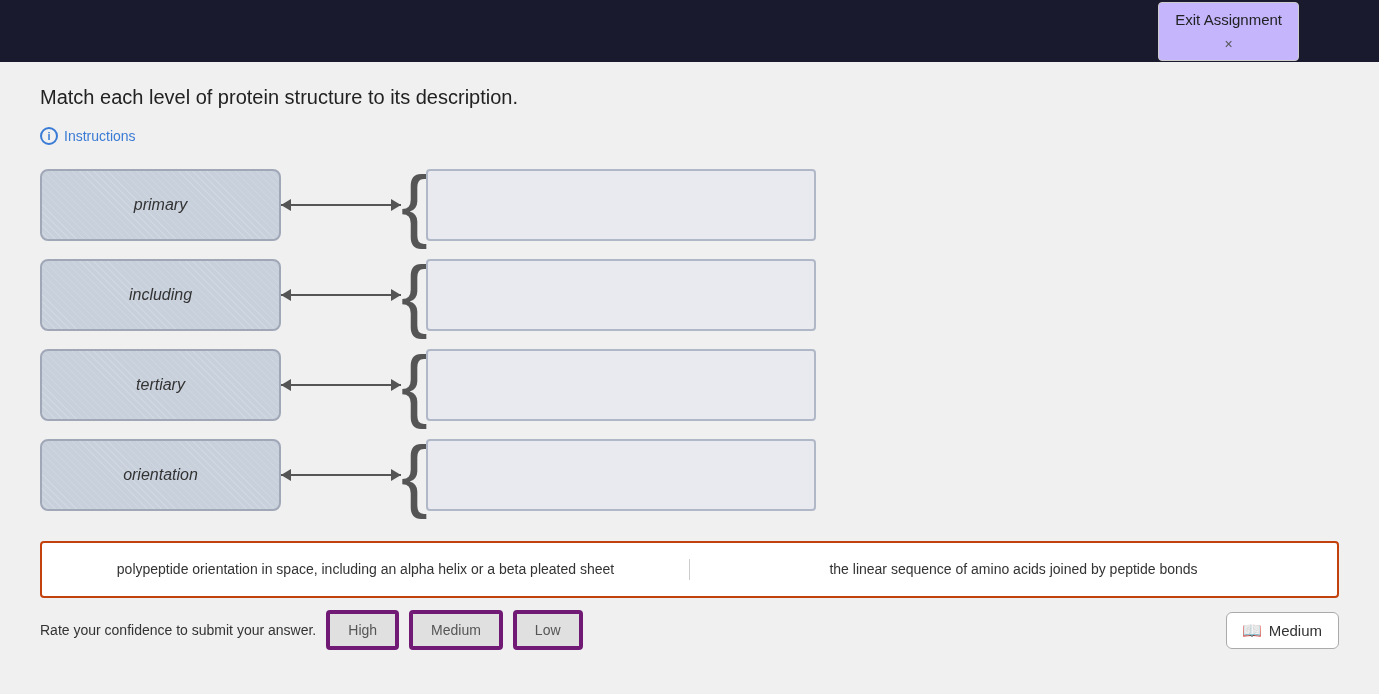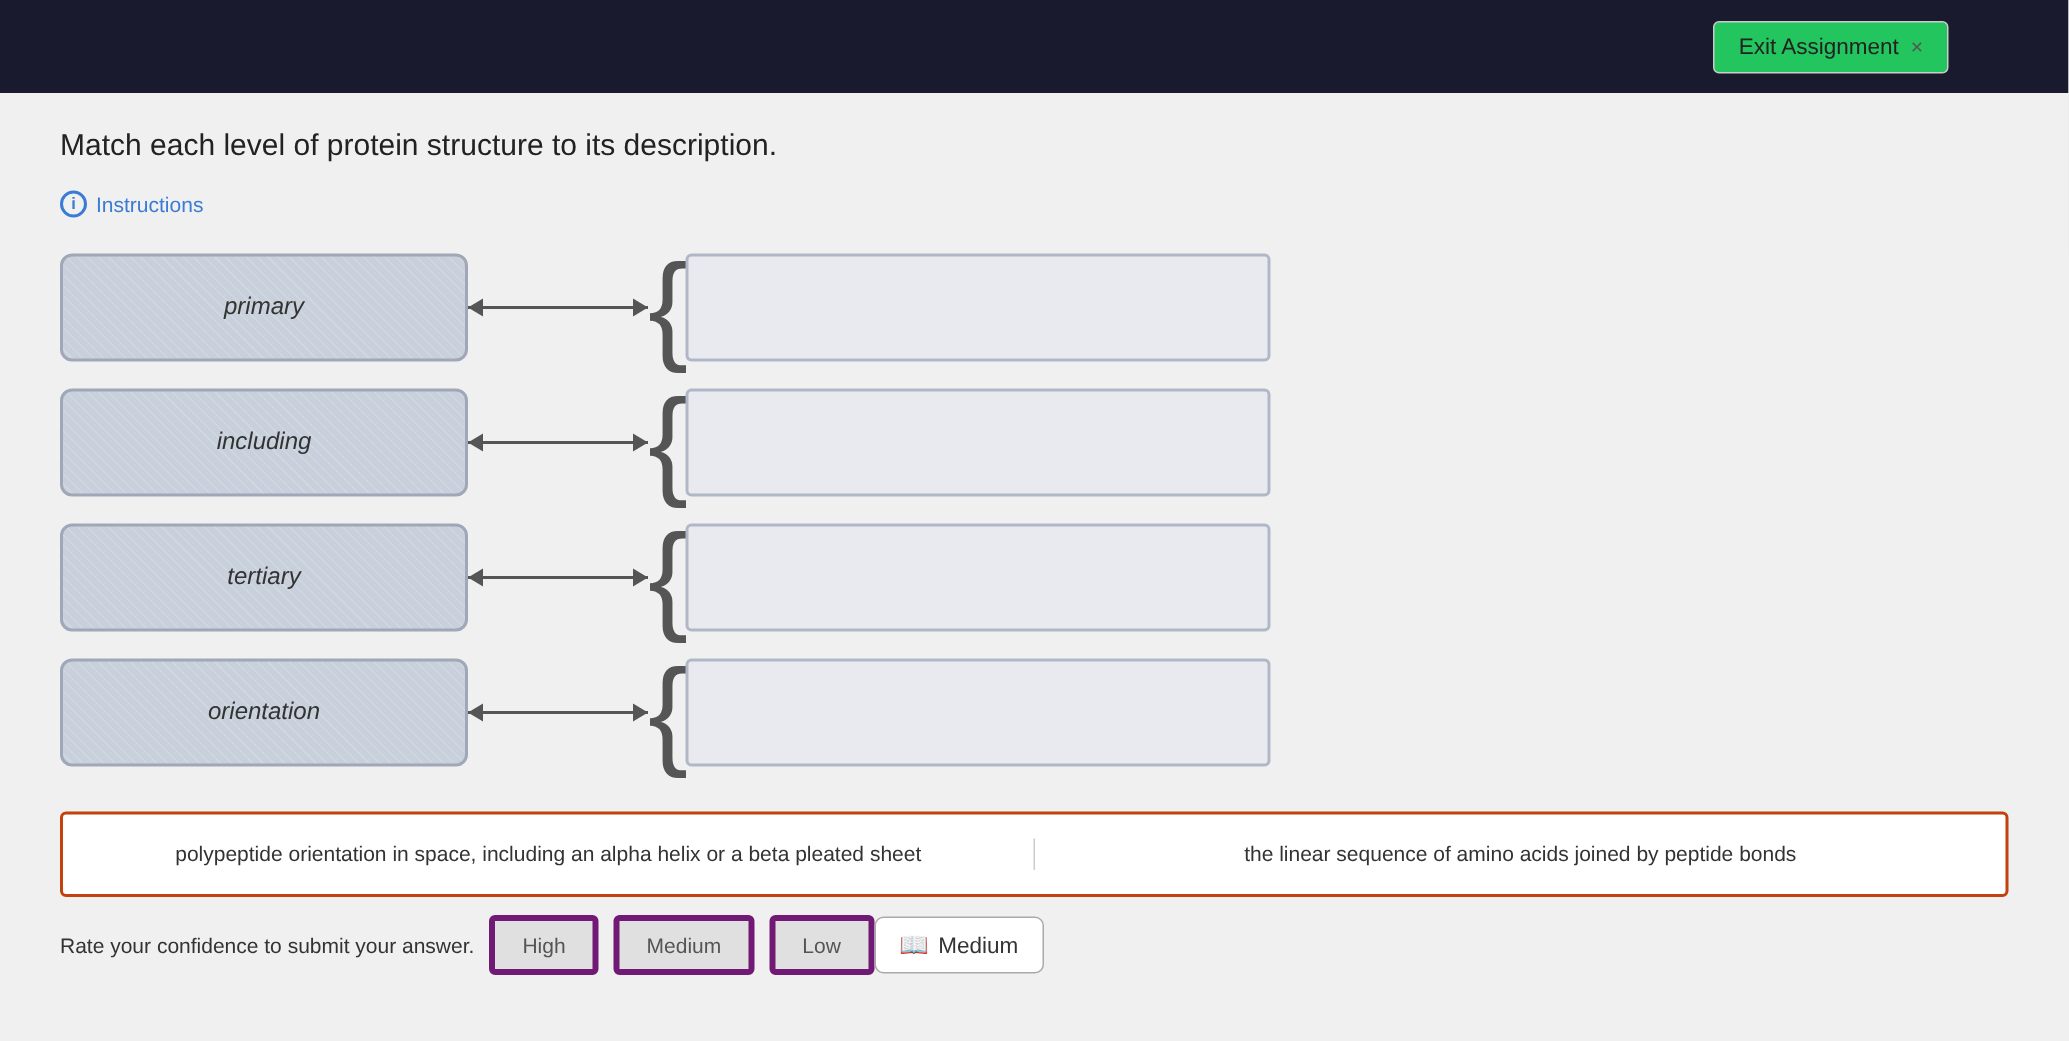--- a/index.html
+++ b/index.html
@@ -16,30 +16,31 @@
     .top-bar {
       background: #1a1a2e;
       height: 62px;
       display: flex;
       align-items: center;
       justify-content: flex-end;
       padding-right: 80px;
     }
 
     .exit-btn {
-      background: #22c55e;
+      background: #c4b5fd;
       border: 1px solid #ccc;
       border-radius: 4px;
       padding: 8px 16px;
       font-size: 15px;
       cursor: pointer;
       display: flex;
       align-items: center;
       gap: 8px;
       color: #222;
+      flex-direction: column;
     }
 
     .exit-btn .close-x {
       font-size: 14px;
       color: #555;
     }
 
     
     .main-content {
       background: #f0f0f0;
@@ -86,21 +87,21 @@
       margin-bottom: 30px;
     }
 
     .match-row {
       display: flex;
       align-items: center;
       gap: 0;
     }
 
     .term-box {
-      width: 272px;
+      width: 241px;
       height: 72px;
       background: #c8d0dc;
       border: 2px solid #a0a8b8;
       border-radius: 8px;
       display: flex;
       align-items: center;
       justify-content: center;
       font-size: 16px;
       color: #333;
       font-style: italic;
@@ -198,21 +199,21 @@
     }
 
     .answer-divider {
       width: 1px;
       background: #ccc;
     }
 
     .bottom-bar {
       display: flex;
       align-items: center;
-      justify-content: flex-start;
+      justify-content: space-between;
     }
 
     .confidence-area {
       display: flex;
       align-items: center;
       gap: 10px;
     }
 
     .confidence-label {
       font-size: 14px;

